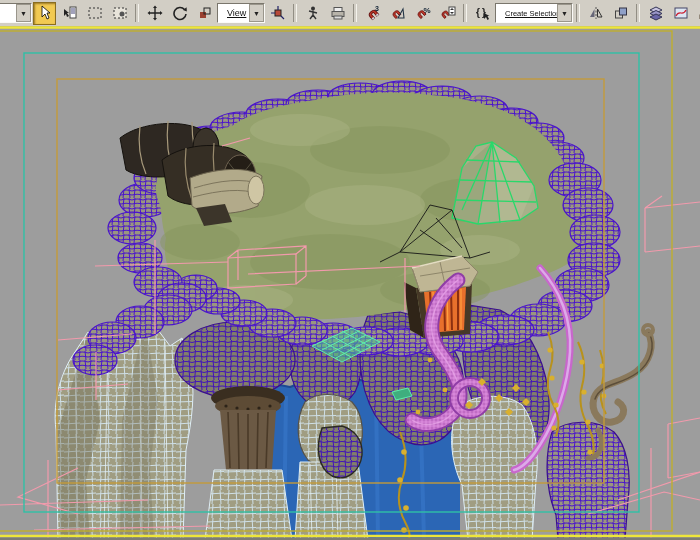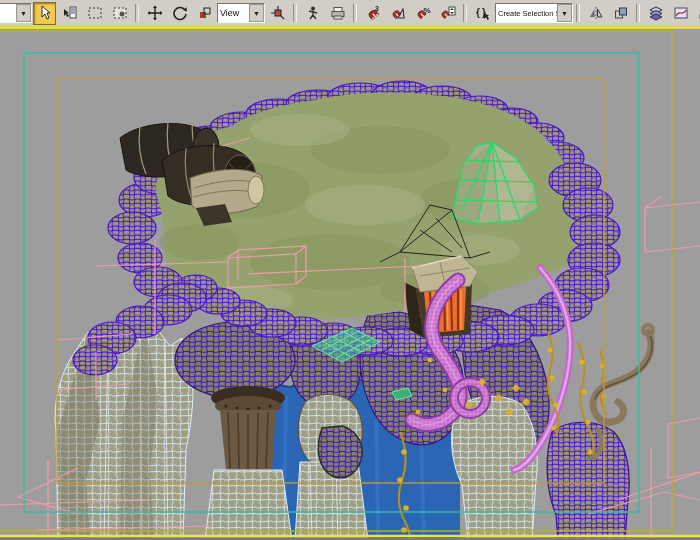--- a/index.html
+++ b/index.html
@@ -12,21 +12,21 @@
   .tb-btn{width:21px;height:21px;margin:0 1px;flex:0 0 auto;display:flex;
           align-items:center;justify-content:center;border:1px solid transparent;}
   .tb-btn svg{display:block;}
   .tb-btn.active{background:#f2ca52;border:1px solid #8a6d20;
                  box-shadow:inset 1px 1px 2px rgba(90,60,0,.55);}
   .tb-sep{width:2px;height:18px;margin:0 3px;flex:0 0 auto;
           border-left:1px solid #928e84;border-right:1px solid #f4f2ec;}
   .combo{height:18px;background:#fff;border-top:1px solid #7a766c;border-left:1px solid #7a766c;
          border-bottom:1px solid #fbfaf7;border-right:1px solid #fbfaf7;
          display:flex;align-items:center;flex:0 0 auto;font-size:9px;color:#111;}
-  .combo .txt{flex:1;padding:0 2px;white-space:nowrap;overflow:hidden;}
+  .combo .txt{flex:1;padding:0 9px;white-space:nowrap;overflow:hidden;text-decoration:underline;}
   .combo .arr{width:13px;height:16px;background:#d2cec5;border:1px solid #9a968c;
               display:flex;align-items:center;justify-content:center;
               font-size:7px;color:#222;}
   
   #viewport{position:absolute;left:0;top:26px;width:700px;height:514px;}
 </style>
 </head>
 <body>
 <div id="app">
 

